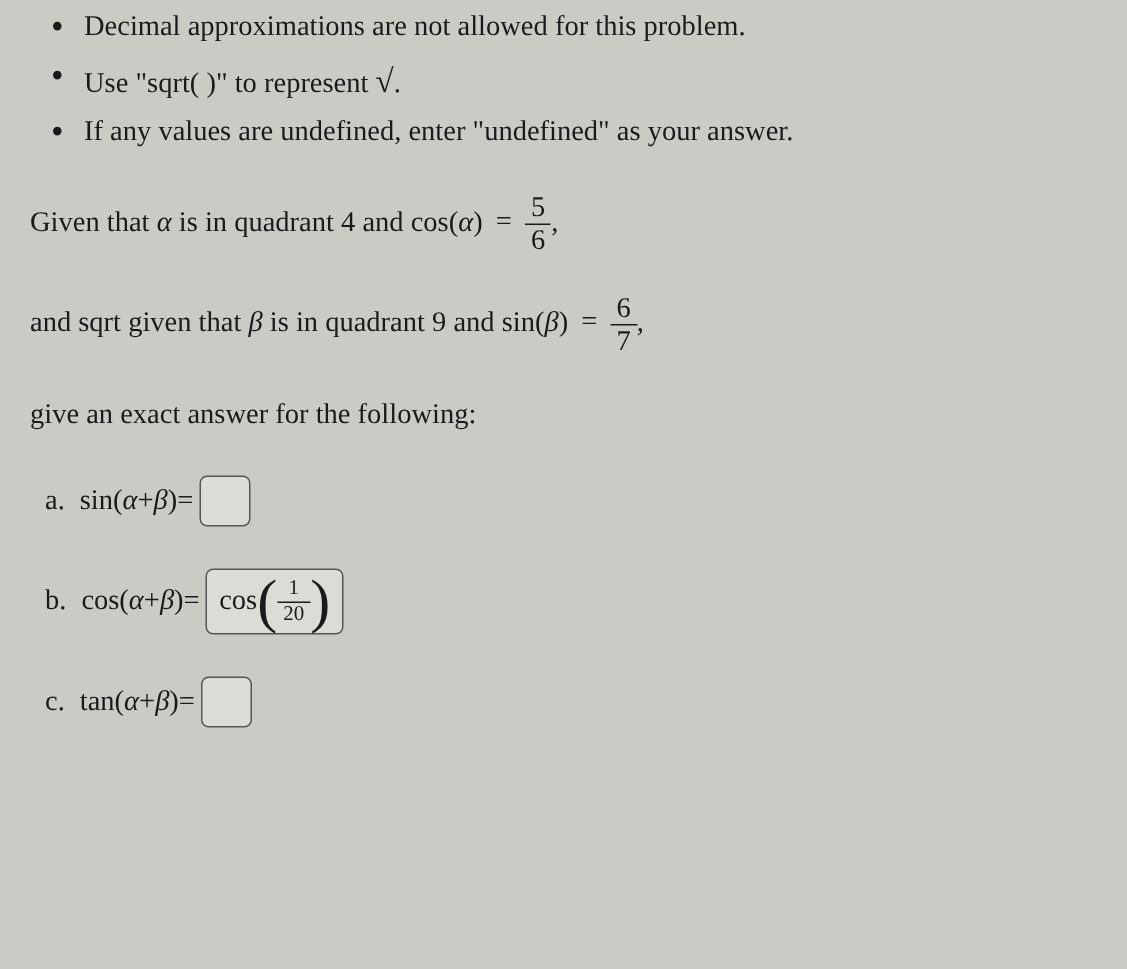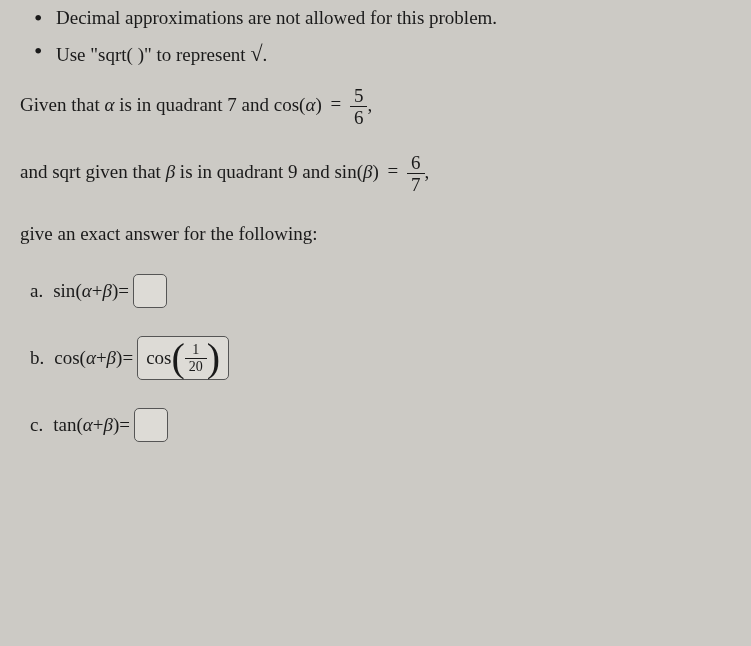--- a/index.html
+++ b/index.html
@@ -12,21 +12,21 @@
       height: 646px;
       background: #cccac5;
       font-family: Georgia, 'Times New Roman', serif;
       color: #1a1a1a;
       padding: 4px 20px;
       font-size: 19px;
       line-height: 1.5;
     }
     ul {
       list-style: none;
-      margin-bottom: 16px;
+      margin-bottom: 26px;
     }
     ul li {
       position: relative;
       padding-left: 36px;
       margin-bottom: 4px;
     }
     ul li::before {
       content: "•";
       position: absolute;
       left: 14px;
@@ -111,24 +111,25 @@
     }
   </style>
 </head>
 <body>
 
 <ul>
   <li>Decimal approximations are not allowed for this problem.</li>
   <li>
     <span>Use "sqrt( )" to represent </span><span class="sqrt-symbol">√</span><span>.</span>
   </li>
+  <li>If any values are undefined, enter "undefined" as your answer.</li>
 </ul>
 
 <div class="para">
-  <span>Given that </span><span class="alpha">α</span><span> is in quadrant 7 and </span><span class="math">cos</span><span class="math">(</span><span class="alpha">α</span><span class="math">)</span><span class="math eq"> = </span><span class="frac"><span class="frac-num">5</span><span class="frac-den">6</span></span><span class="math">,</span>
+  <span>Given that </span><span class="alpha">α</span><span> is in quadrant 4 and </span><span class="math">cos</span><span class="math">(</span><span class="alpha">α</span><span class="math">)</span><span class="math eq"> = </span><span class="frac"><span class="frac-num">5</span><span class="frac-den">6</span></span><span class="math">,</span>
 </div>
 
 <div class="para">
   <span>and sqrt given that </span><span class="beta">β</span><span> is in quadrant 9 and </span><span class="math">sin</span><span class="math">(</span><span class="beta">β</span><span class="math">)</span><span class="math eq"> = </span><span class="frac"><span class="frac-num">6</span><span class="frac-den">7</span></span><span class="math">,</span>
 </div>
 
 <div class="para">give an exact answer for the following:</div>
 
 <div class="question-list">
 

